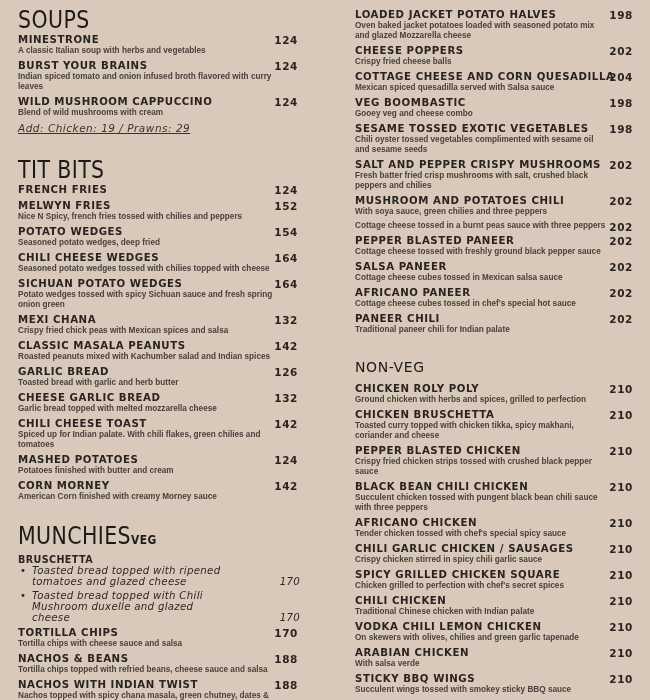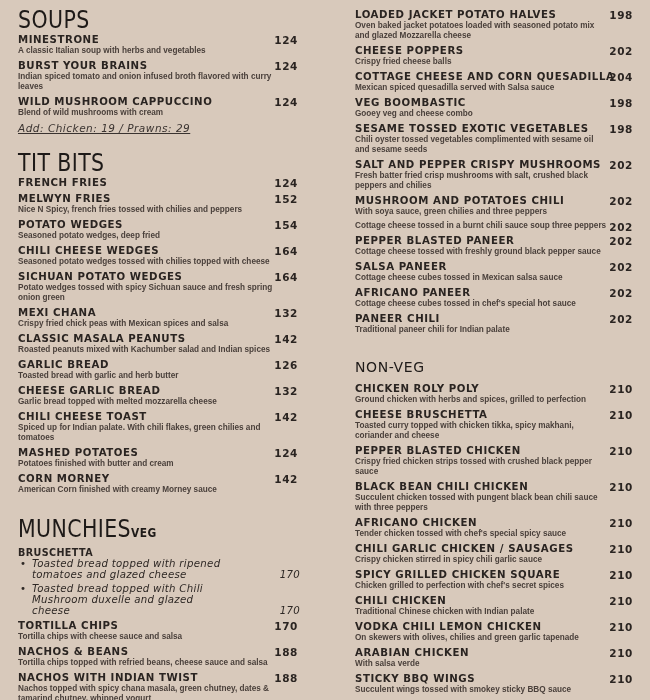--- a/index.html
+++ b/index.html
@@ -66,21 +66,21 @@
           <div class="item-desc">Indian spiced tomato and onion infused broth flavored with curry leaves</div>
         </div>
         <div class="item">
           <div class="item-name">WILD MUSHROOM CAPPUCCINO</div>
           <div class="item-price">124</div>
           <div class="item-desc">Blend of wild mushrooms with cream</div>
         </div>
       </div>
     <div class="addon">Add: Chicken: 19 / Prawns: 29</div>
   </div>
-  <div style="margin-top:15px">
+  <div style="margin-top:22px">
     <div class="section-title big-title">TIT BITS</div>
     <div id="titbits-list">
         <div class="item">
           <div class="item-name">FRENCH FRIES</div>
           <div class="item-price">124</div>
         </div>
         <div class="item">
           <div class="item-name">MELWYN FRIES</div>
           <div class="item-price">152</div>
           <div class="item-desc">Nice N Spicy, french fries tossed with chilies and peppers</div>
@@ -200,21 +200,21 @@
         <div class="item-price">202</div>
         <div class="item-desc">Fresh batter fried crisp mushrooms with salt, crushed black peppers and chilies</div>
       </div>
       <div class="item">
         <div class="item-name">MUSHROOM AND POTATOES CHILI</div>
         <div class="item-price">202</div>
         <div class="item-desc">With soya sauce, green chilies and three peppers</div>
       </div>
       <div class="item">
         <div class="item-price">202</div>
-        <div class="item-desc">Cottage cheese tossed in a burnt chili sauce soup three peppers</div>
+        <div class="item-desc">Cottage cheese tossed in a burnt peas sauce with three peppers</div>
       </div>
       <div class="item">
         <div class="item-name">PEPPER BLASTED PANEER</div>
         <div class="item-price">202</div>
         <div class="item-desc">Cottage cheese tossed with freshly ground black pepper sauce</div>
       </div>
       <div class="item">
         <div class="item-name">SALSA PANEER</div>
         <div class="item-price">202</div>
         <div class="item-desc">Cottage cheese cubes tossed in Mexican salsa sauce</div>
@@ -232,21 +232,21 @@
     </div>
   <div style="margin-top:24px">
     <div class="section-title small-title">NON-VEG</div>
     <div style="margin-top:8px" id="nonveg-list">
         <div class="item">
           <div class="item-name">CHICKEN ROLY POLY</div>
           <div class="item-price">210</div>
           <div class="item-desc">Ground chicken with herbs and spices, grilled to perfection</div>
         </div>
         <div class="item">
-          <div class="item-name">CHEESE BRUSCHETTA</div>
+          <div class="item-name">CHICKEN BRUSCHETTA</div>
           <div class="item-price">210</div>
           <div class="item-desc">Toasted curry topped with chicken tikka, spicy makhani, coriander and cheese</div>
         </div>
         <div class="item">
           <div class="item-name">PEPPER BLASTED CHICKEN</div>
           <div class="item-price">210</div>
           <div class="item-desc">Crispy fried chicken strips tossed with crushed black pepper sauce</div>
         </div>
         <div class="item">
           <div class="item-name">BLACK BEAN CHILI CHICKEN</div>

